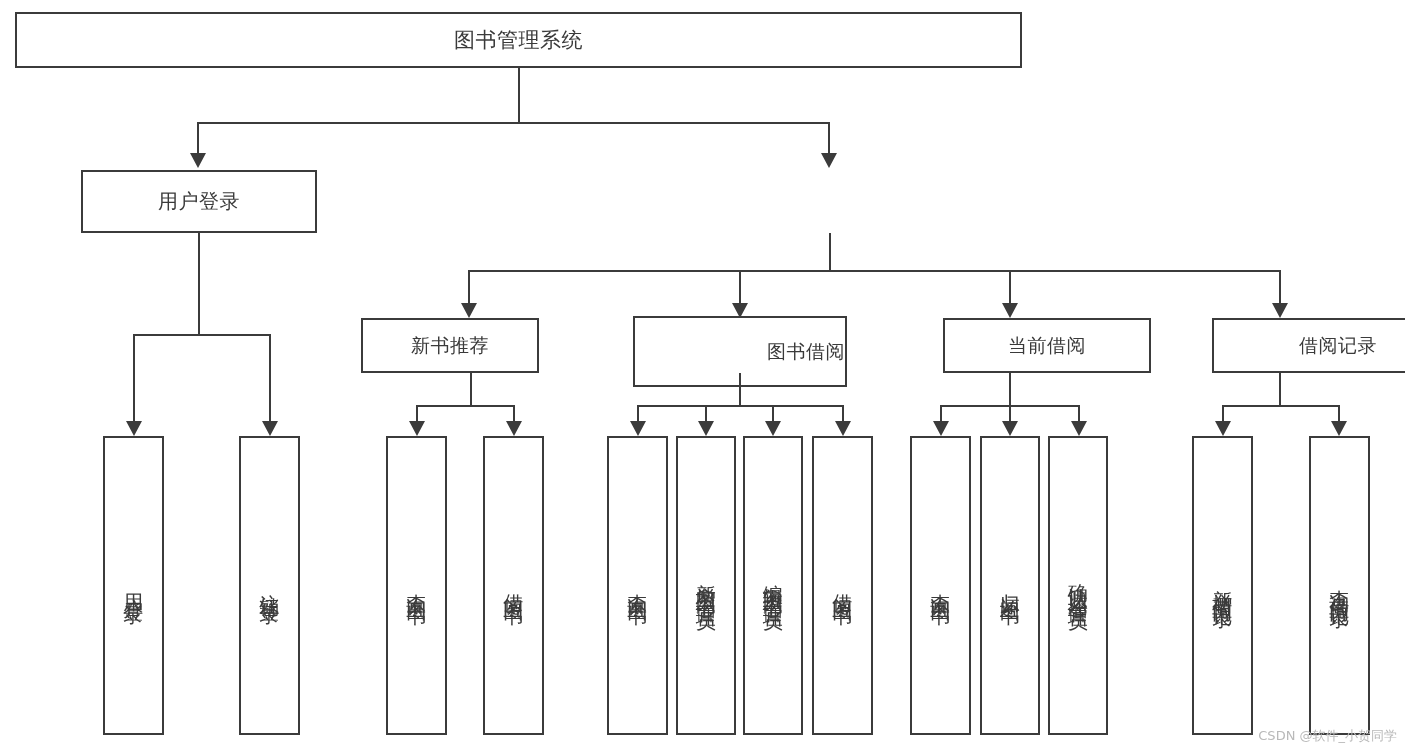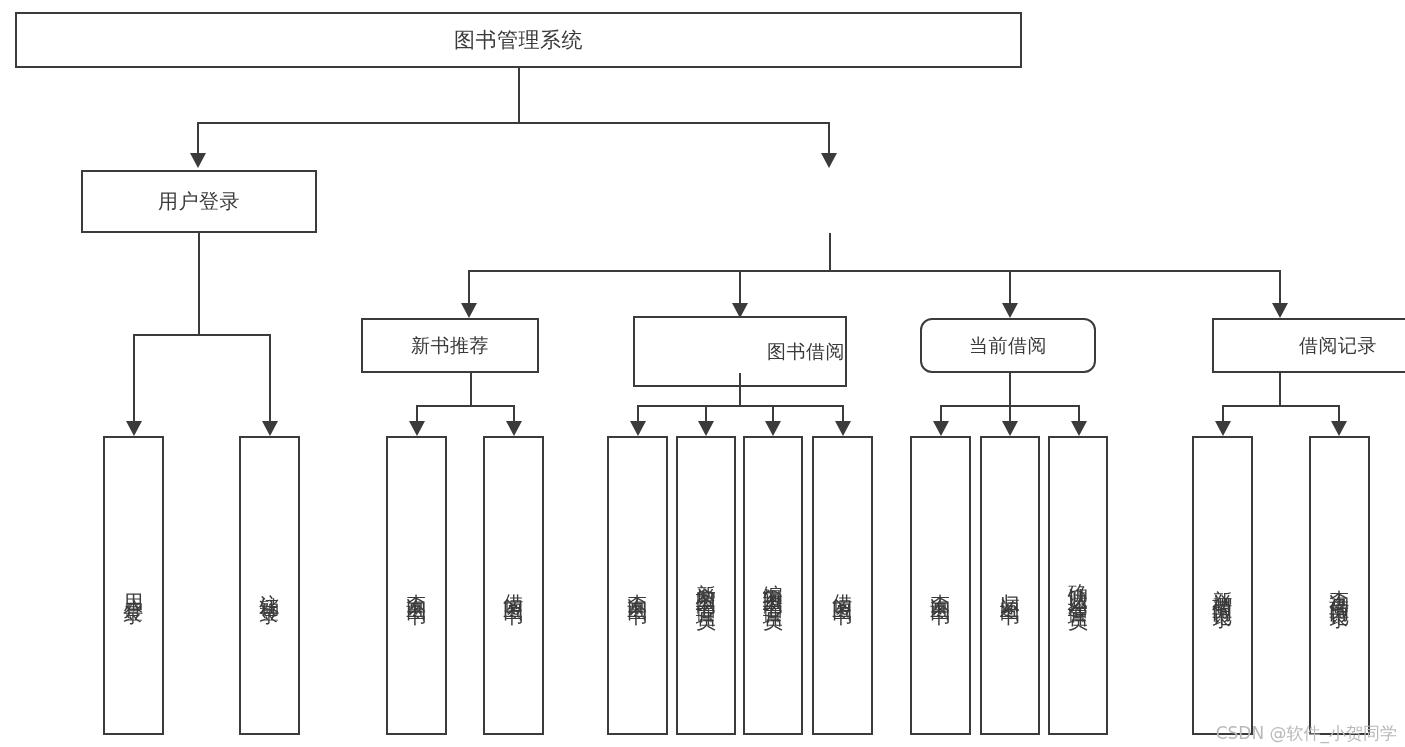--- a/index.html
+++ b/index.html
@@ -65,21 +65,21 @@
     width:0;height:0;
     border-left:8px solid transparent;
     border-right:8px solid transparent;
     border-top:15px solid #3b3b3b;
   }
   
   #watermark{
     position:absolute;
     right:8px;
     bottom:2px;
-    font-size:17px;
+    font-size:13px;
     color:#b9b9b9;
     white-space:nowrap;
     pointer-events:none;
     user-select:none;
   }
 </style>
 </head>
 <body>
 
 <div id="canvas">
@@ -123,21 +123,21 @@
 
   <div class="edge vline" style="left:1279px;top:270px;width:2px;height:33px;"></div>
   <div class="arrow" style="left:1272px;top:303px;"></div>
 
   <div class="node lvl2" style="left:361px;top:318px;width:178px;height:55px;">
     <span>新书推荐</span>
   </div>
   <div class="node lvl2" style="left:633px;top:316px;width:214px;height:71px;justify-content:flex-end;">
     <span>图书借阅</span>
   </div>
-  <div class="node lvl2" style="left:920px;top:318px;width:176px;height:55px;border-radius:12px;">
+  <div class="node lvl2" style="left:943px;top:318px;width:208px;height:55px;">
     <span>当前借阅</span>
   </div>
   <div class="node lvl2" style="left:1172px;top:318px;width:252px;height:55px;margin-left:40px;">
     <span>借阅记录</span>
   </div>
 
   <div class="edge vline" style="left:470px;top:373px;width:2px;height:32px;"></div>
   <div class="edge hline" style="left:416px;top:405px;width:99px;height:2px;"></div>
   <div class="edge vline" style="left:416px;top:405px;width:2px;height:16px;"></div>
   <div class="arrow" style="left:409px;top:421px;"></div>

